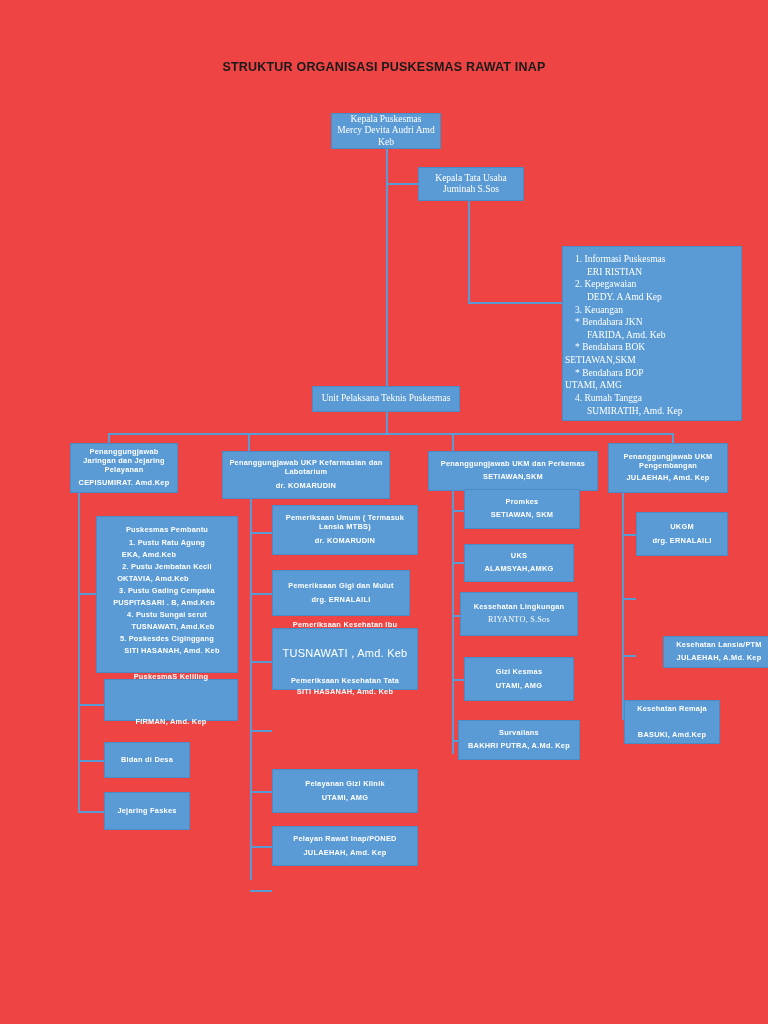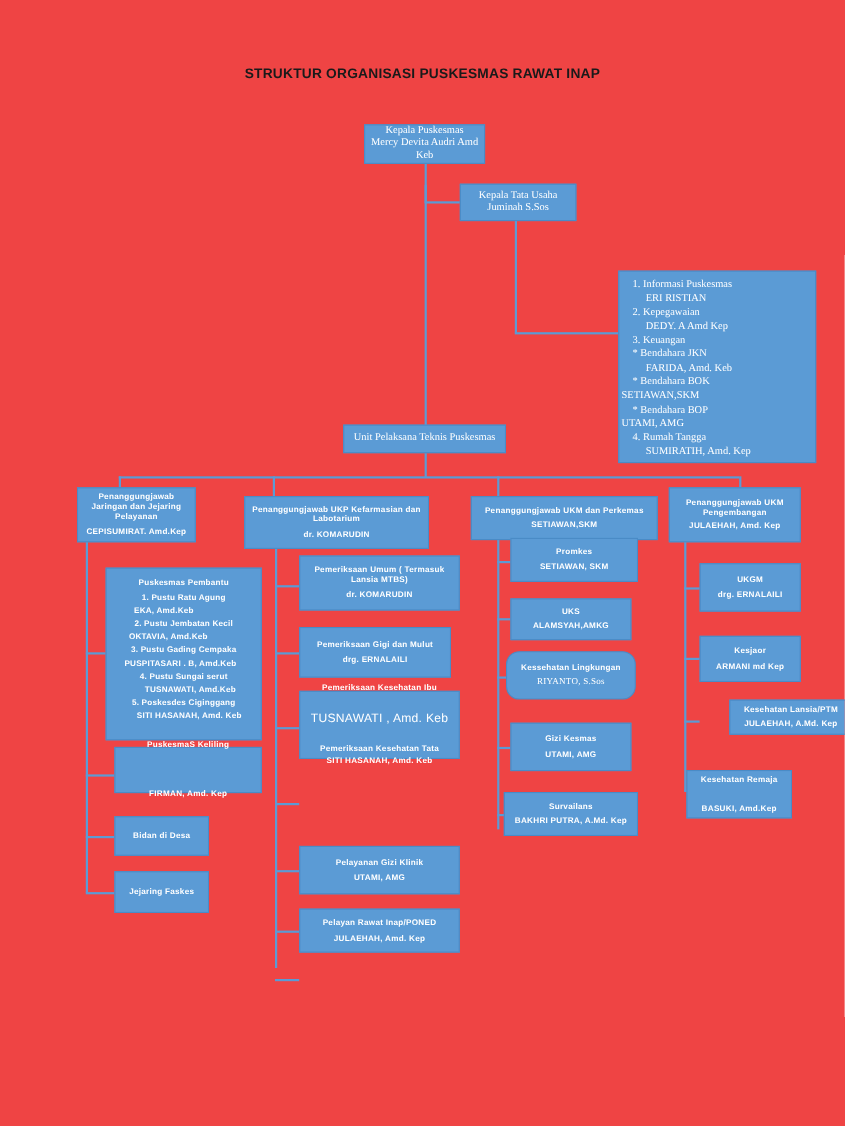--- a/index.html
+++ b/index.html
@@ -278,44 +278,40 @@
   <div class="box sans" style="left:464px; top:489px; width:116px; height:40px;">
     <span class="ln">Promkes</span>
     <span class="ln" style="margin-top:4px;">SETIAWAN, SKM</span>
   </div>
 
   <div class="box sans" style="left:464px; top:544px; width:110px; height:38px;">
     <span class="ln">UKS</span>
     <span class="ln" style="margin-top:4px;">ALAMSYAH,AMKG</span>
   </div>
 
-  <div class="box sans" style="left:460px; top:592px; width:118px; height:44px;border-radius:12px;">
+  <div class="box sans" style="left:460px; top:592px; width:118px; height:44px;">
     <span class="ln">Kessehatan Lingkungan</span>
     <span class="ln serif mid" style="margin-top:3px; font-weight:normal;">RIYANTO, S.Sos</span>
   </div>
 
   <div class="box sans" style="left:464px; top:657px; width:110px; height:44px;">
     <span class="ln">Gizi Kesmas</span>
     <span class="ln" style="margin-top:5px;">UTAMI, AMG</span>
   </div>
 
   <div class="box sans" style="left:458px; top:720px; width:122px; height:40px;">
     <span class="ln">Survailans</span>
     <span class="ln" style="margin-top:4px;">BAKHRI PUTRA, A.Md. Kep</span>
   </div>
 
   <div class="box sans" style="left:636px; top:512px; width:92px; height:44px;">
     <span class="ln">UKGM</span>
     <span class="ln" style="margin-top:5px;">drg. ERNALAILI</span>
   </div>
 
-  <div class="box sans" style="left:636px; top:578px; width:92px; height:42px;">
-    <span class="ln">Kesjaor</span>
-    <span class="ln" style="margin-top:5px;">ARMANI md Kep</span>
-  </div>
 
   <div class="box sans" style="left:624px; top:636px; width:112px; height:32px;margin-left:39px;">
     <span class="ln">Kesehatan Lansia/PTM</span>
     <span class="ln" style="margin-top:4px;">JULAEHAH, A.Md. Kep</span>
   </div>
 
   <div class="box sans" style="left:624px; top:700px; width:96px; height:44px;gap:12px;">
     <span class="ln">Kesehatan Remaja</span>
     <span class="ln" style="margin-top:5px;">BASUKI, Amd.Kep</span>
   </div>

